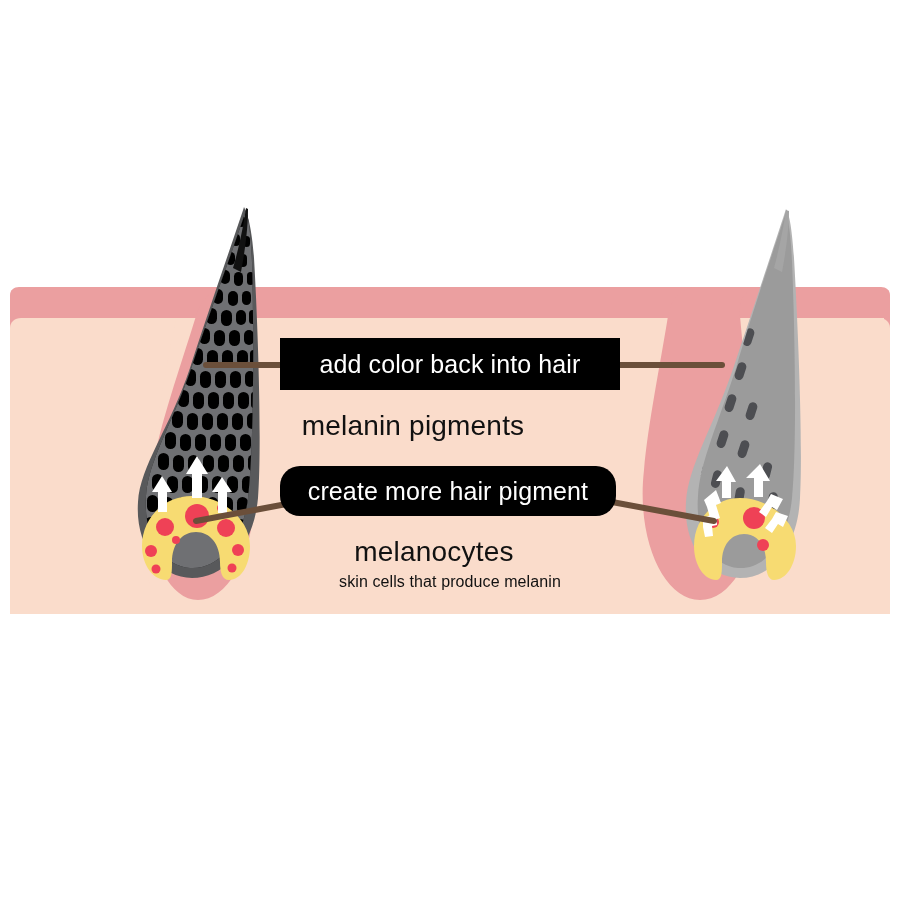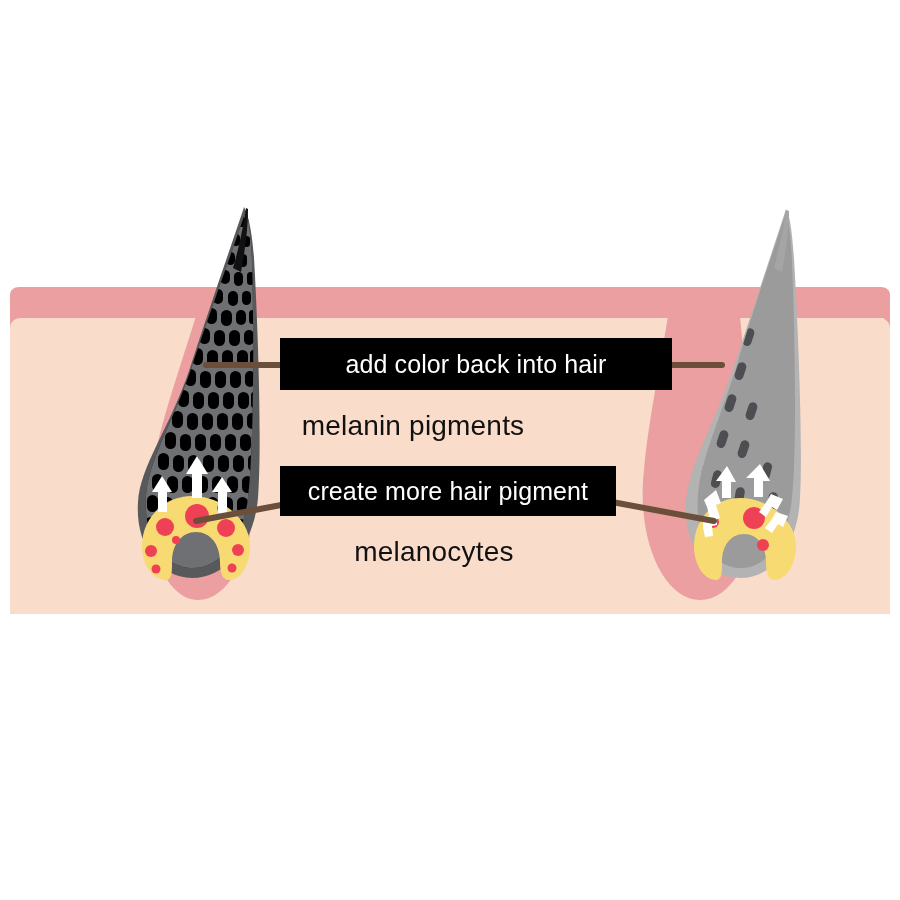--- a/index.html
+++ b/index.html
@@ -41,28 +41,29 @@
     font-family: "Liberation Sans", sans-serif;
     font-size: 25px;
     font-weight: 400;
     letter-spacing: 0.1px;
     color: #ffffff;
     line-height: 1;
   }
   #callout-top {
     left: 280px;
     top: 338px;
-    width: 392px;
+    width: 340px;
     height: 52px;
   }
   #callout-bottom {
     left: 280px;
     top: 466px;
     width: 336px;
     height: 50px;
+    border-radius: 20px;
   }
   .plain-label {
     position: absolute;
     color: #111111;
     text-align: center;
     white-space: nowrap;
     font-family: "Liberation Sans", sans-serif;
     line-height: 1;
   }
   #label-melanin {
@@ -407,14 +408,15 @@
   </div>
 
   <div class="callout-box" id="callout-bottom">
     <span class="callout-text">create more hair pigment</span>
   </div>
 
   <div class="plain-label" id="label-melanin">melanin pigments</div>
 
   <div class="plain-label" id="label-melanocytes">melanocytes</div>
 
+  <div class="plain-label" id="label-melanocytes-sub">skin cells that produce melanin</div>
 
 </div>
 
 </body></html>

